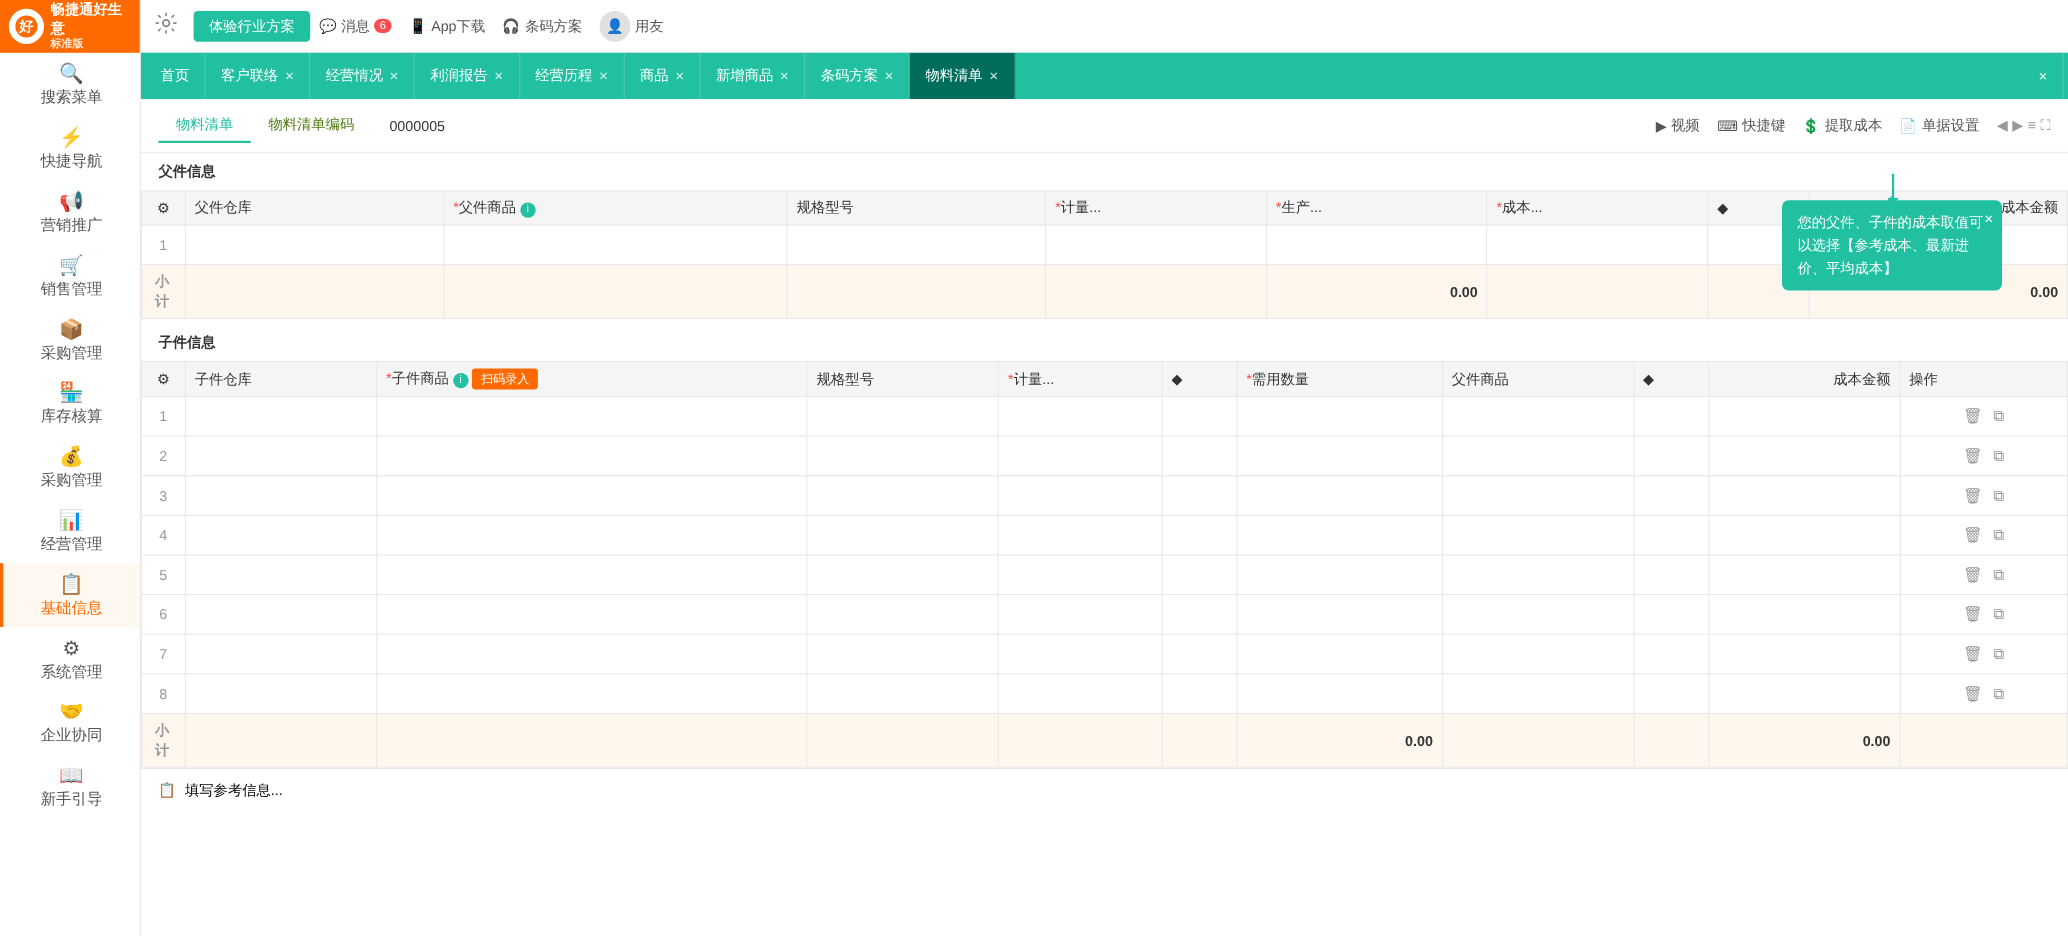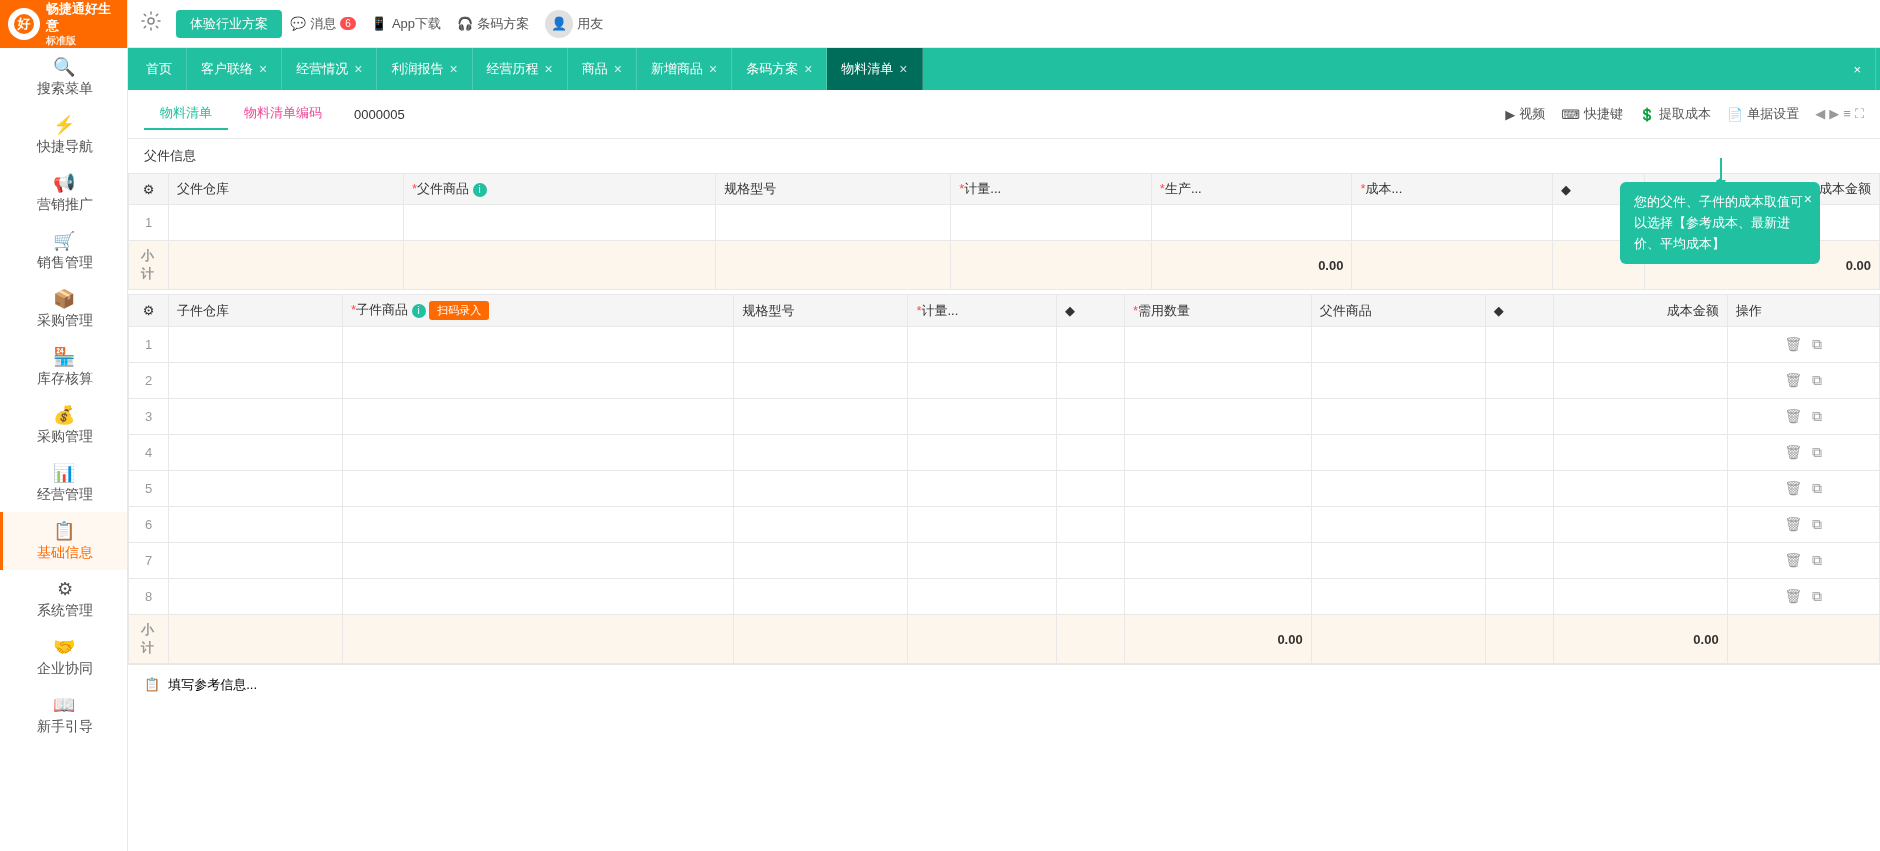--- a/index.html
+++ b/index.html
@@ -123,21 +123,21 @@
       border-bottom: 1px solid #e8e8e8;
       background: #fff;
       gap: 16px;
     }
     .page-header-tabs { display: flex; gap: 0; }
     .page-tab {
       padding: 6px 16px;
       cursor: pointer;
       border-bottom: 2px solid transparent;
       font-size: 13px;
-      color: #ec4899;
+      color: #4d7c0f;
     }
     .page-tab.active { color: #20c0a0; border-bottom-color: #20c0a0; }
     .page-title-code { font-size: 13px; color: #333; }
 
     
     .toolbar {
       display: flex;
       align-items: center;
       justify-content: flex-end;
       padding: 4px 16px;
@@ -151,21 +151,21 @@
       cursor: pointer;
       color: #555;
       font-size: 12px;
     }
 
     
     .section { margin: 0; }
     .section-title {
       padding: 8px 16px;
       font-size: 13px;
-      font-weight: normal;
+      font-weight: bold;
       color: #333;
       background: #fff;
     }
 
     table {
       width: 100%;
       border-collapse: collapse;
       font-size: 12px;
     }
     th {
@@ -466,20 +466,21 @@
             <td style="text-align:right;font-weight:bold;">0.00</td>
             <td></td>
             <td></td>
             <td style="text-align:right;font-weight:bold;">0.00</td>
           </tr>
         </tbody>
       </table>
     </div>
 
     <div class="section" style="margin-top:4px;">
+      <div class="section-title">子件信息</div>
       <table>
         <thead>
           <tr>
             <th class="col-settings">⚙</th>
             <th>子件仓库</th>
             <th>
               <span class="red-star">*</span>子件商品 <span style="background:#20c0a0;color:#fff;border-radius:50%;width:14px;height:14px;display:inline-flex;align-items:center;justify-content:center;font-size:10px;">i</span>
               <button class="scan-btn">扫码录入</button>
             </th>
             <th>规格型号</th>

